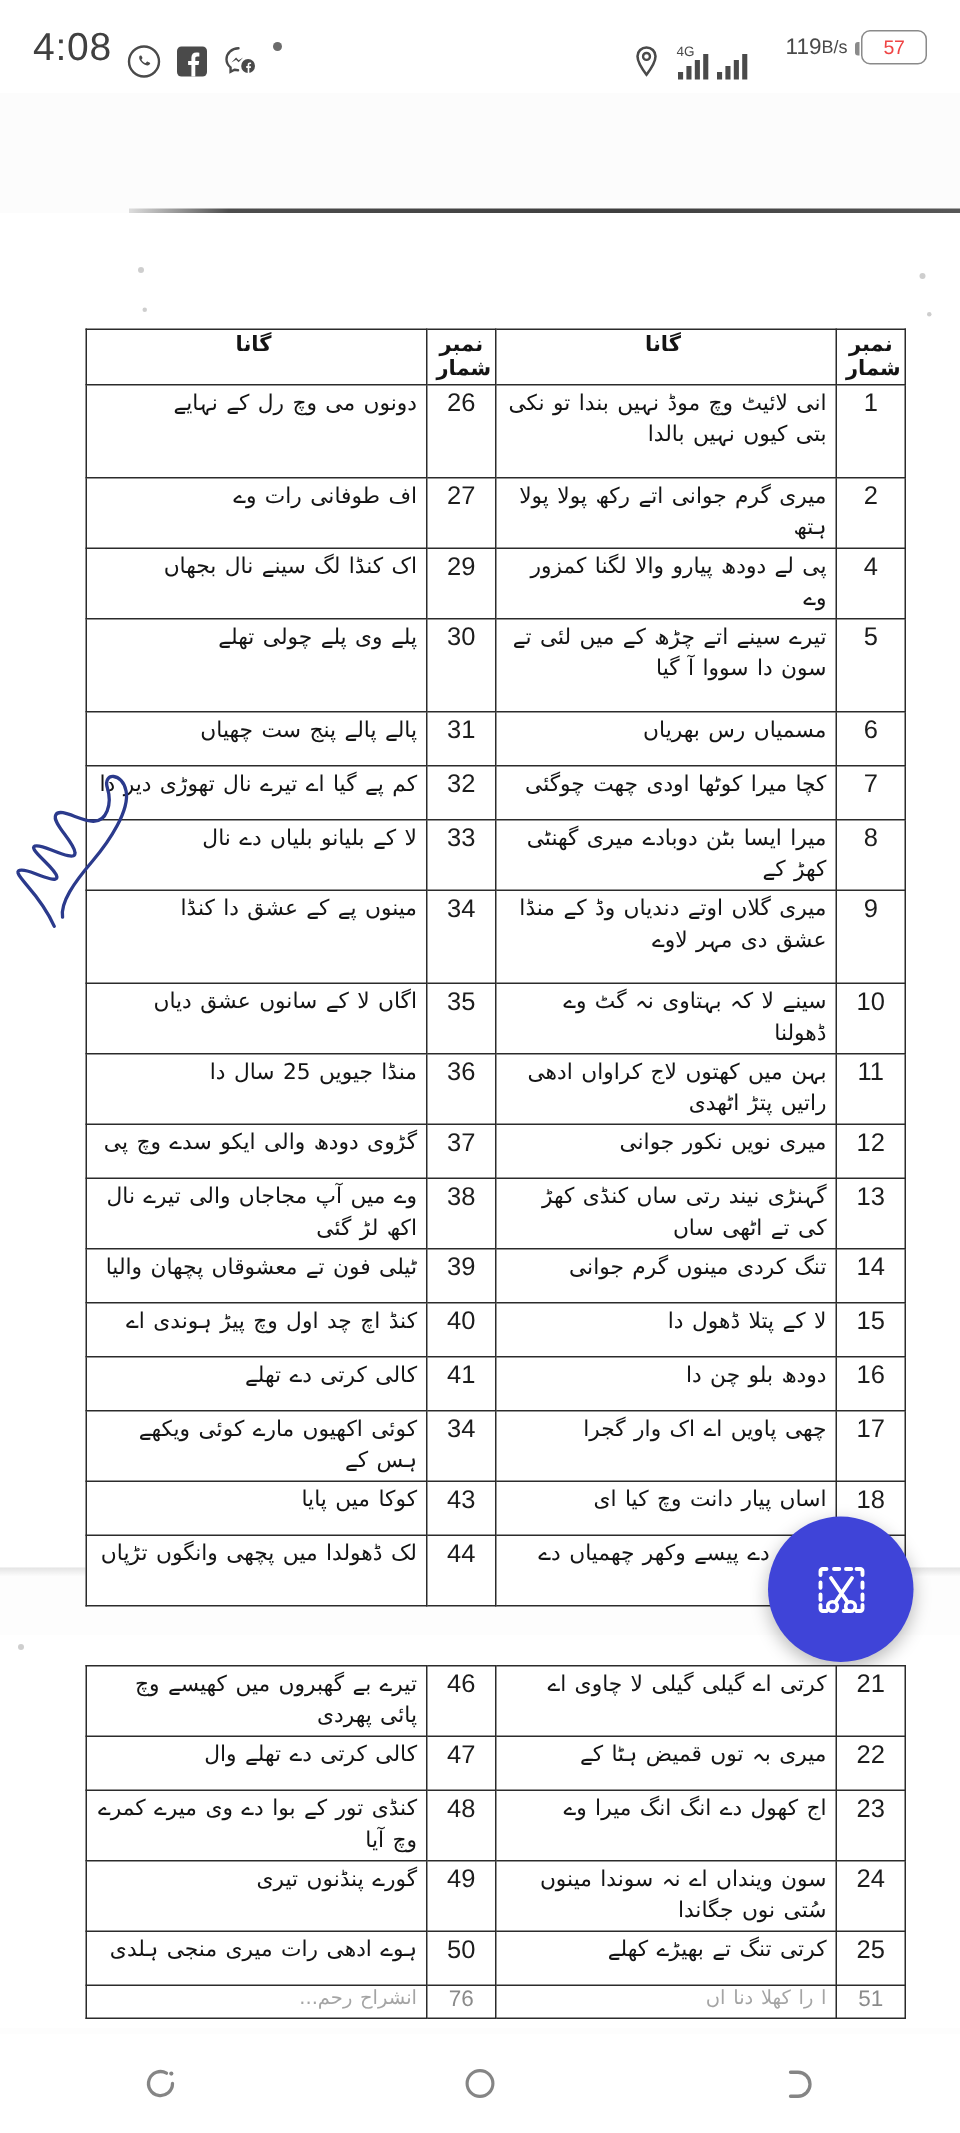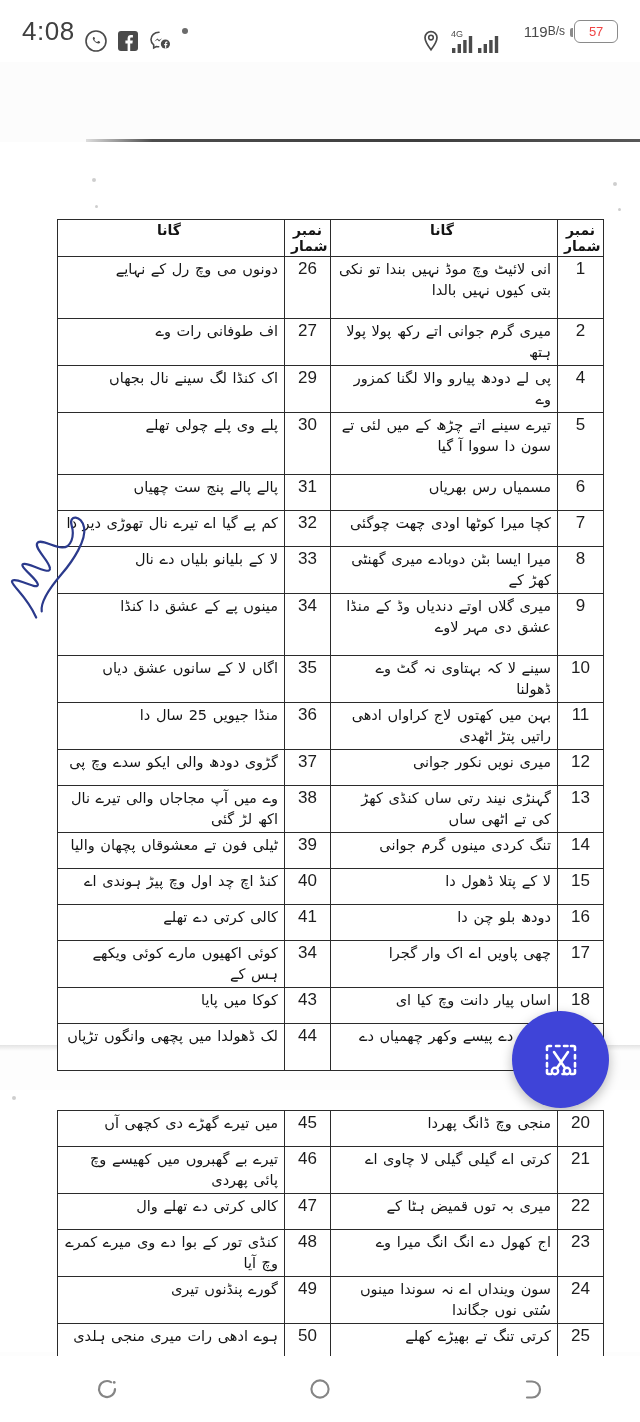--- a/index.html
+++ b/index.html
@@ -362,26 +362,20 @@
 
   <table class="songs tbl-b">
     <colgroup>
         <col class="c-song">
         <col class="c-num">
         <col class="c-song">
         <col class="c-num">
       </colgroup>
     <tbody>
         <tr class="r-norm">
-          <td class="song">میں تیرے گھڑے دی کچھی آں</td>
-          <td class="num">45</td>
-          <td class="song">منجی وچ ڈانگ پھردا</td>
-          <td class="num">20</td>
-        </tr>
-        <tr class="r-norm">
           <td class="song">تیرے بے گھبروں میں کھیسے وچ پائی پھردی</td>
           <td class="num">46</td>
           <td class="song">کرتی اے گیلی گیلی لا چاوی اے</td>
           <td class="num">21</td>
         </tr>
         <tr class="r-norm">
           <td class="song">کالی کرتی دے تھلے وال</td>
           <td class="num">47</td>
           <td class="song">میری بہ توں قمیض ہٹا کے</td>
           <td class="num">22</td>

